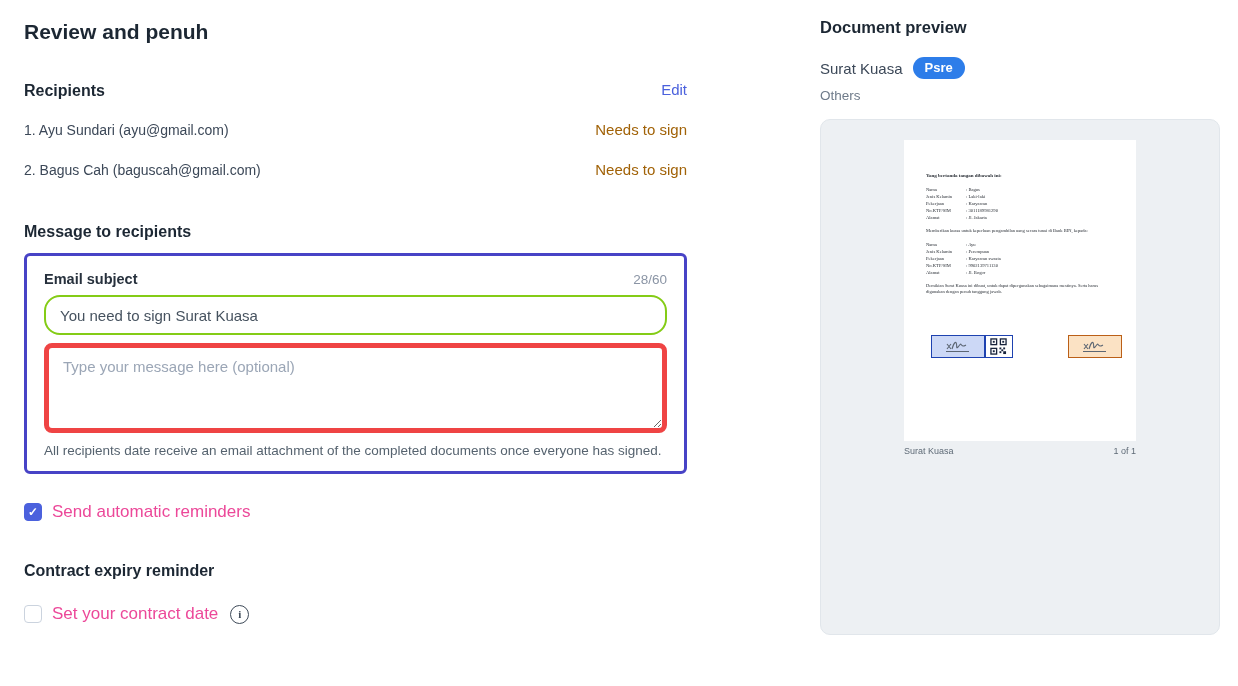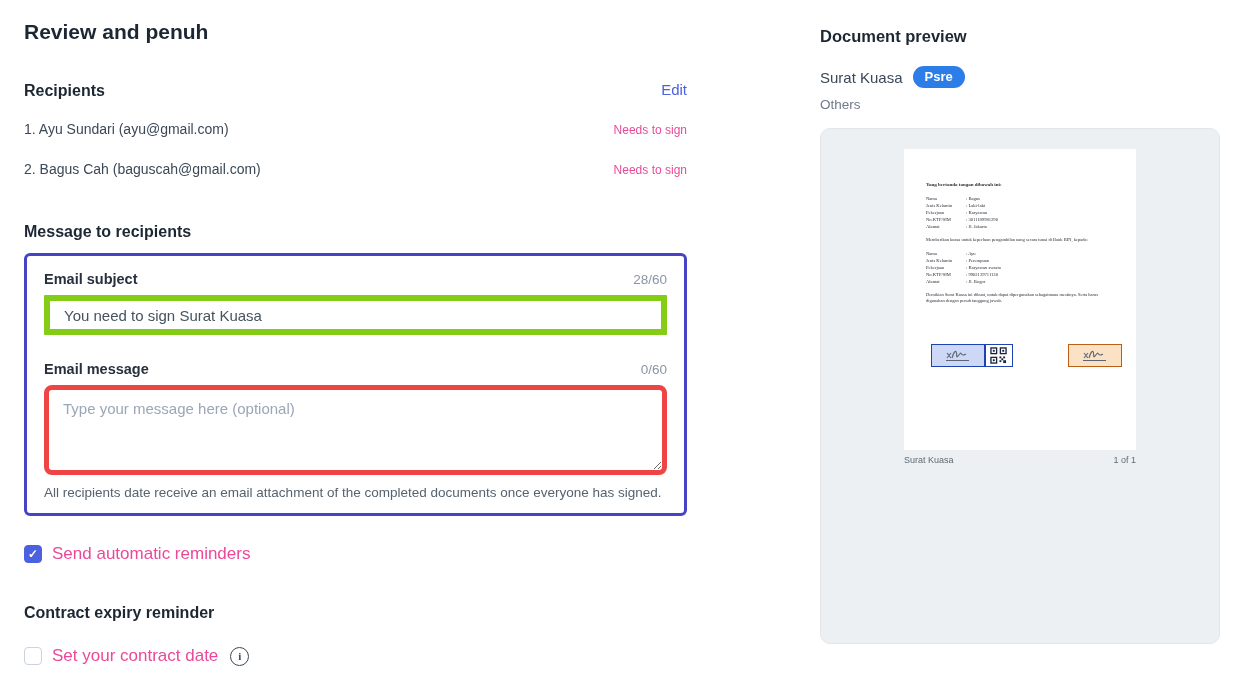--- a/index.html
+++ b/index.html
@@ -12,30 +12,30 @@
 
   .sec-row { display:flex; justify-content:space-between; align-items:flex-start; }
   .sec-row.recipients { margin-top:37px; }
   h2.sec-title { font-size:16px; line-height:19px; font-weight:700; color:#1c2733; }
   .edit-link { font-size:15px; color:#4b61dd; cursor:pointer; text-decoration:none; }
 
   .recipient-row { display:flex; justify-content:space-between; align-items:baseline; height:18px; }
   .recipient-row.r1 { margin-top:21px; }
   .recipient-row.r2 { margin-top:22px; }
   .recipient-name { font-size:14px; color:#3c4858; }
-  .recipient-status { font-size:12px; color:#ec4899;text-align:center; }
+  .recipient-status { font-size:15px; color:#a16207;text-align:center; }
 
   h2.msg-title { margin-top:43px; }
 
   .highlight-box { margin-top:12px; border:3px solid #4743c6; border-radius:6px;
                    padding:15px 17px 12px 17px; background:#fff; }
   .field-head { display:flex; justify-content:space-between; align-items:baseline; }
   .field-label { font-size:14.5px; font-weight:700; color:#27313d; }
   .field-counter { font-size:13.5px; color:#8b95a5; }
-  .subject-input { margin-top:8px; width:100%; height:40px; border:6px solid #84cc16; border-radius:1px;
+  .subject-input { margin-top:8px; width:100%; height:40px; border:2px solid #84cc16; border-radius:16px;
                    padding:0 14px; font-family:"Liberation Sans",sans-serif; font-size:15px; color:#46525f;
                    outline:none; background:#fff; }
   .msg-head { margin-top:26px; }
   .message-textarea { margin-top:8px; width:100%; height:90px; border:5px solid #ef4444; border-radius:8px;
                       padding:10px 14px; font-family:"Liberation Sans",sans-serif; font-size:15px; color:#46525f;
                       outline:none; resize:both; background:#fff; }
   .message-textarea::placeholder, .subject-input::placeholder { color:#9ba6b6; }
   .helper-text { margin-top:6px; font-size:13.5px; line-height:16px; color:#56636f; }
 
   .check-row { display:flex; align-items:center; gap:10px; }
@@ -49,21 +49,21 @@
   .checkbox.checked .mark { display:block; }
   .check-label { font-size:17px; color:#ec4899; }
   h2.expiry-title { margin-top:39px; }
   .info-icon { width:19px; height:19px; border:1.6px solid #3e4a58; border-radius:50%;
                display:flex; align-items:center; justify-content:center;
                font-size:11px; font-weight:700; color:#3e4a58; margin-left:2px; cursor:pointer;
                font-family:"Liberation Serif",serif; }
 
   
   .right-col { position:absolute; left:820px; top:0; width:400px; }
-  h2.preview-title { margin-top:27px; font-size:16.5px; }
+  h2.preview-title { margin-top:18px; font-size:16.5px; }
   .doc-name-row { margin-top:20px; display:flex; align-items:center; gap:10px; }
   .doc-name { font-size:15px; color:#3c4858; }
   .psre-badge { background:#2d7de9; color:#fff; font-size:13px; font-weight:700;
                 border-radius:12px; padding:3px 12px; line-height:16px; }
   .doc-category { margin-top:9px; font-size:13.5px; color:#6f7b8a; }
 
   .preview-panel { margin-top:16px; width:400px; height:516px; background:#edf0f3;
                    border:1px solid #e1e6eb; border-radius:10px; overflow:hidden; }
   .doc-page { position:relative; width:232px; height:301px; background:#fff; margin:20px auto 0;
               font-family:"Liberation Serif",serif; color:#2a2f36;
@@ -105,24 +105,20 @@
 
   <h2 class="sec-title msg-title">Message to recipients</h2>
 
   <div class="highlight-box">
     <div class="field-head">
       <span class="field-label">Email subject</span>
       <span class="field-counter">28/60</span>
     </div>
     <input class="subject-input" type="text" value="You need to sign Surat Kuasa" style="">
 
-    <div class="field-head msg-head">
-      <span class="field-label">Email message</span>
-      <span class="field-counter">0/60</span>
-    </div>
     <textarea class="message-textarea" placeholder="Type your message here (optional)" style=""></textarea>
 
     <div class="helper-text">All recipients date receive an email attachment of the completed documents once everyone has signed.</div>
   </div>
 
   <div class="check-row auto">
     <span class="checkbox checked">
         <span class="mark">✓</span>
       </span>
     <span class="check-label">Send automatic reminders</span>

